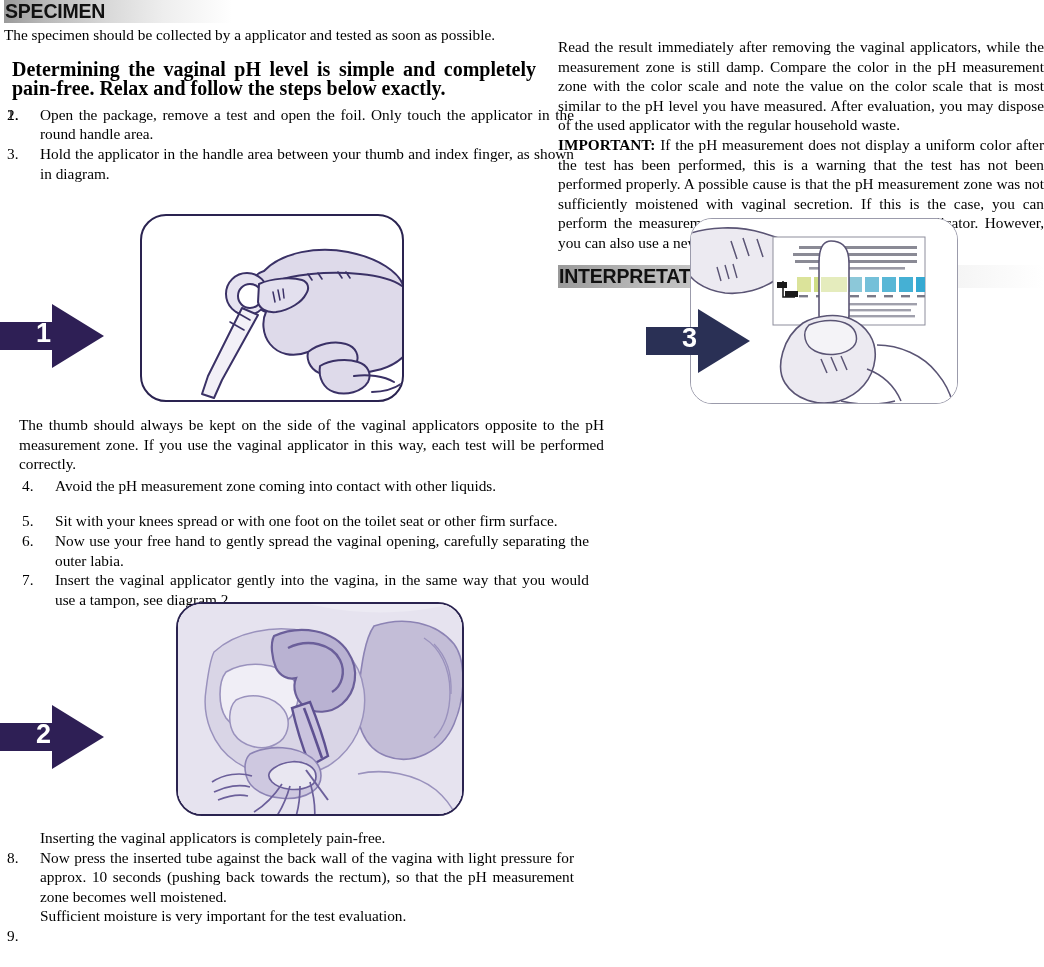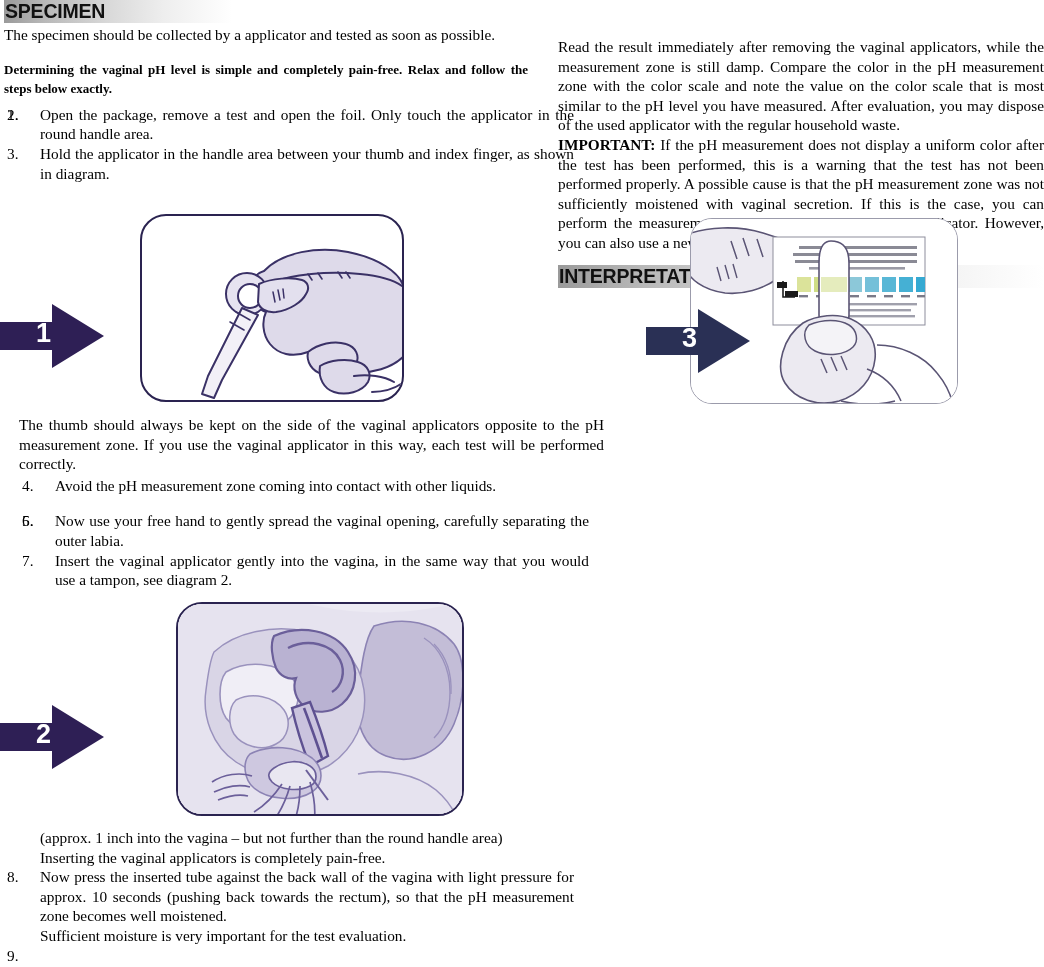--- a/index.html
+++ b/index.html
@@ -51,22 +51,22 @@
   p.body {
     margin: 0;
     font-size: 15.3px;
     line-height: 19.6px;
     text-align: justify;
   }
   .col-left p.body { width: 524px; }
   .col-right p.body { width: 486px; }
   p.lead {
     font-weight: bold;
-    margin: 4px 0 0 0;
-    font-size: 13px;
+    margin: 4px 0 0 8px;
+    font-size: 20px;
     line-height: 19.6px;
     text-align: justify;
     width: 524px;
   }
   .imp { font-weight: bold; }
 
   
   ol.steps { margin: 0; padding: 0; list-style: none; }
   ol.steps li {
     position: relative;
@@ -203,20 +203,21 @@
       <span class="num">4.</span>
       <span>Avoid the pH measurement zone coming into contact with other liquids.</span>
     </li>
   </ol>
 
   <div class="gap16"></div>
 
   <ol class="steps">
     <li>
       <span class="num">5.</span>
+      <span>Sit with your knees spread or with one foot on the toilet seat or other firm surface.</span>
     </li>
     <li>
       <span class="num">6.</span>
       <span>Now use your free hand to gently spread the vaginal opening, carefully separating the outer labia.</span>
     </li>
     <li>
       <span class="num">7.</span>
       <span>Insert the vaginal applicator gently into the vagina, in the same way that you would use a tampon, see diagram 2.</span>
     </li>
   </ol>
@@ -289,24 +290,20 @@
       <path d="M0 18 L52 18 L52 0 L104 32 L52 64 L52 46 L0 46 Z" fill="#2e1f55"></path>
     </svg>
     <span class="lbl">2</span>
   </div>
 </div>
 
 <div style="position:absolute; left:4px; top:828px; width:585px;">
   <ol class="steps">
     <li class="nonum">
       <span class="num"></span>
-      <span>(approx. 1 inch into the vagina – but not further than the round handle area)</span>
-    </li>
-    <li class="nonum">
-      <span class="num"></span>
       <span>Inserting the vaginal applicators is completely pain-free.</span>
     </li>
     <li>
       <span class="num">8.</span>
       <span>Now press the inserted tube against the back wall of the vagina with light pressure for approx. 10 seconds (pushing back towards the rectum), so that the pH measurement zone becomes well moistened.</span>
     </li>
     <li class="nonum">
       <span class="num"></span>
       <span>Sufficient moisture is very important for the test evaluation.</span>
     </li>

